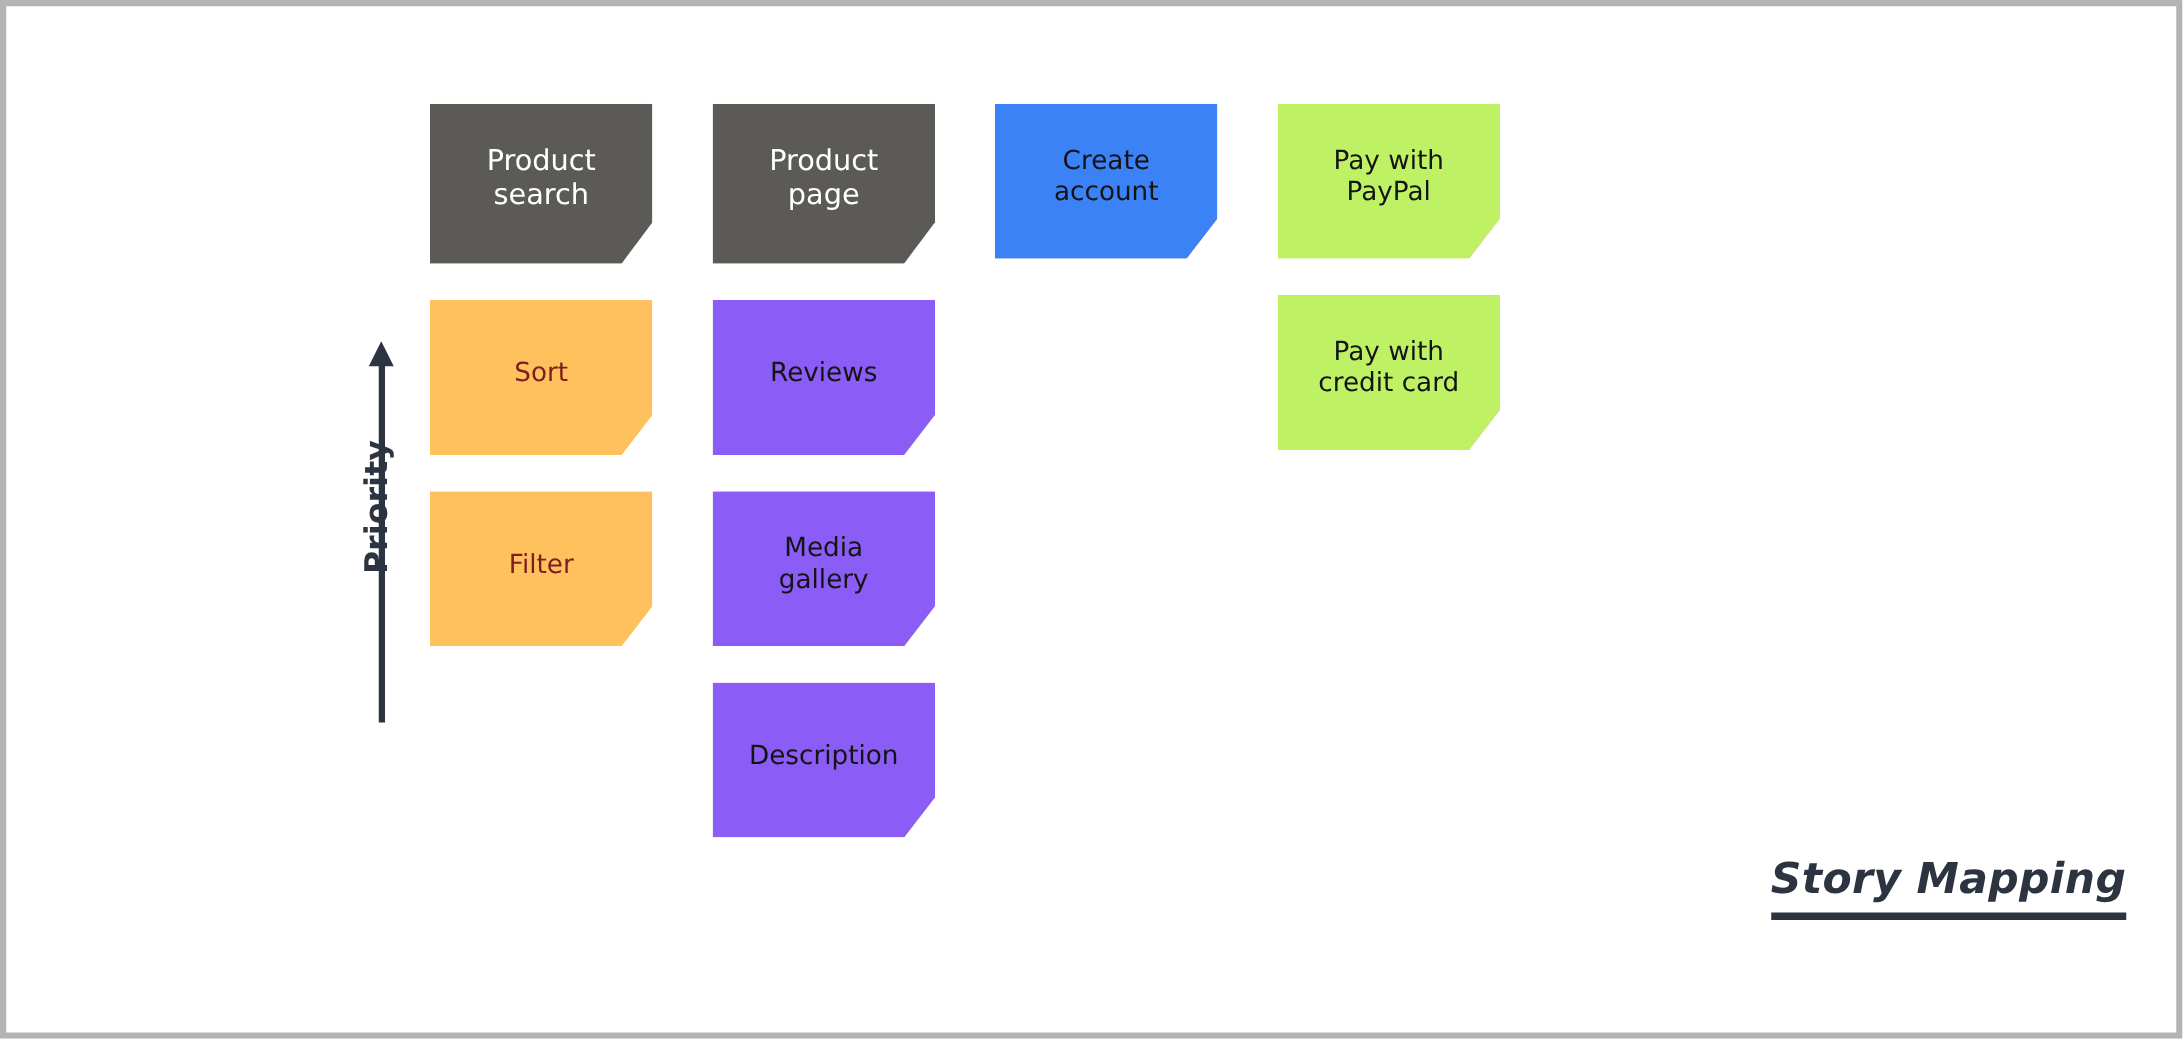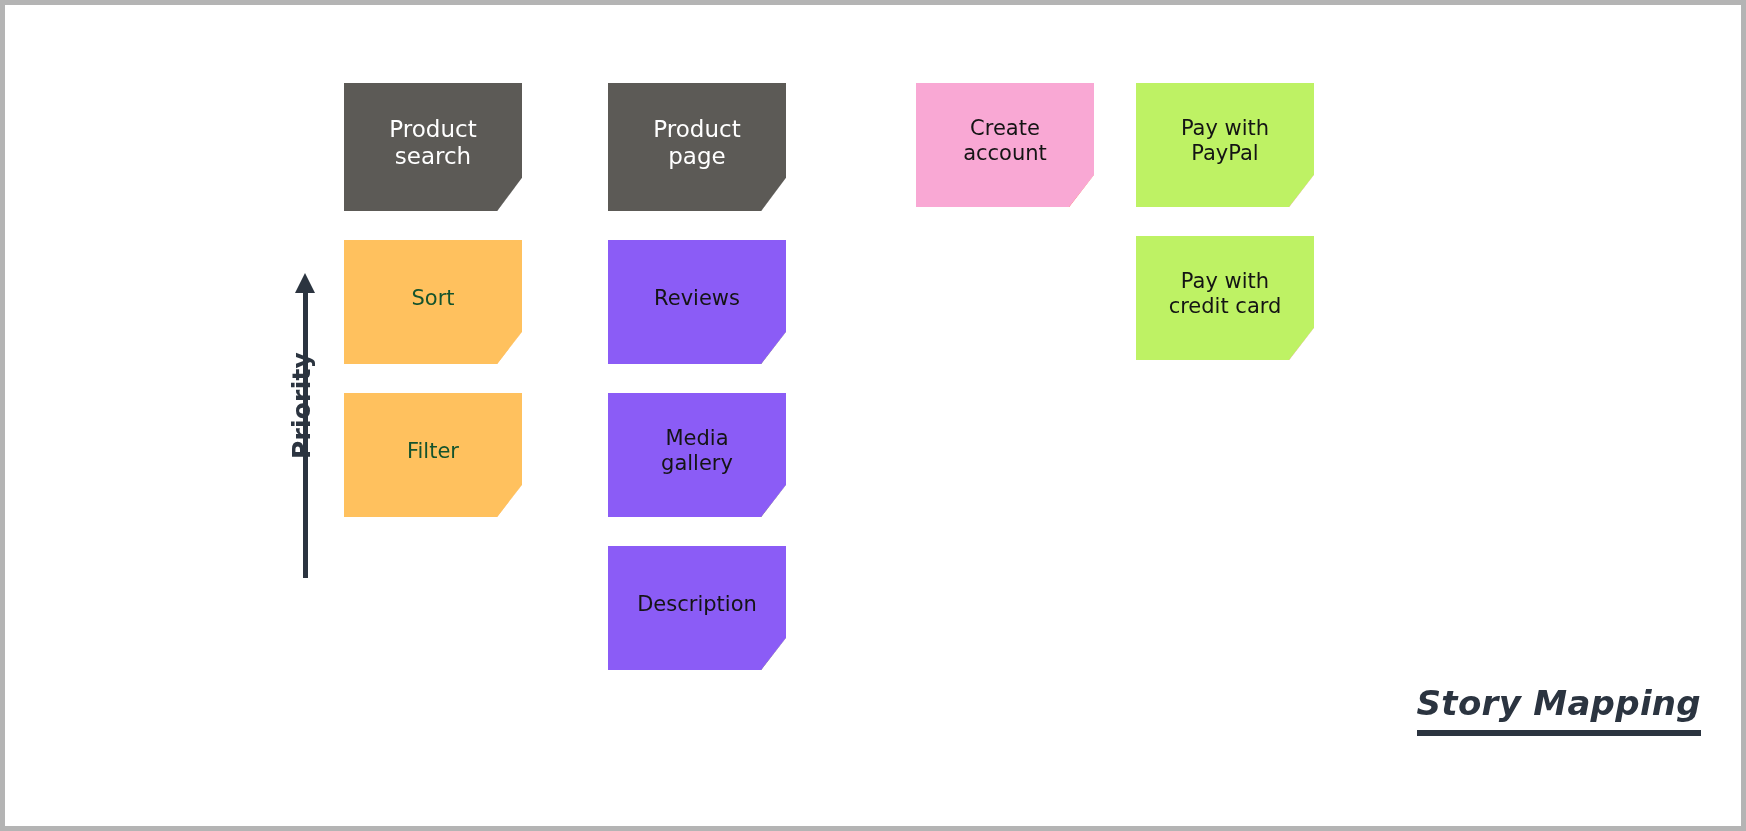--- a/index.html
+++ b/index.html
@@ -62,21 +62,21 @@
     transform-origin: center center;
     white-space: nowrap;
   }
 
   
   .board {
     position: absolute;
     left: 339px;
     top: 78px;
     display: flex;
-    gap: 86px;
+    gap: 48px;
     align-items: flex-start;
   }
   .column {
     width: 178px;
     display: flex;
     flex-direction: column;
     gap: 29px;
   }
 
   
@@ -114,27 +114,27 @@
 
   .note.header {
     background: #5c5a56;
     color: #ffffff;
     height: 128px;
     align-items: center;
     font-size: 23px;
   }
   .note.header .fold { background: #2f2e2b; }
 
-  .note.amber  { background: #ffc15e; color: #14532d; }
+  .note.amber  { background: #ffc15e; color: #7f1d1d; }
   .note.amber .fold { background: #f79b1f; }
 
   .note.orange { background: #8b5cf6; color: #141414; }
   .note.orange .fold { background: #3a332c; }
 
-  .note.pink   { background: #f9a8d4; color: #141414; margin-left: 44px; }
+  .note.pink   { background: #3b82f6; color: #141414; }
   .note.pink .fold { background: #fb2f10; }
 
   .note.palepink { background: #bef264; color: #141414; }
   .note.palepink .fold { background: #f9738e; }
 
   
   .note-spacer {
     width: 178px;
     height: 124px;
     visibility: hidden;

